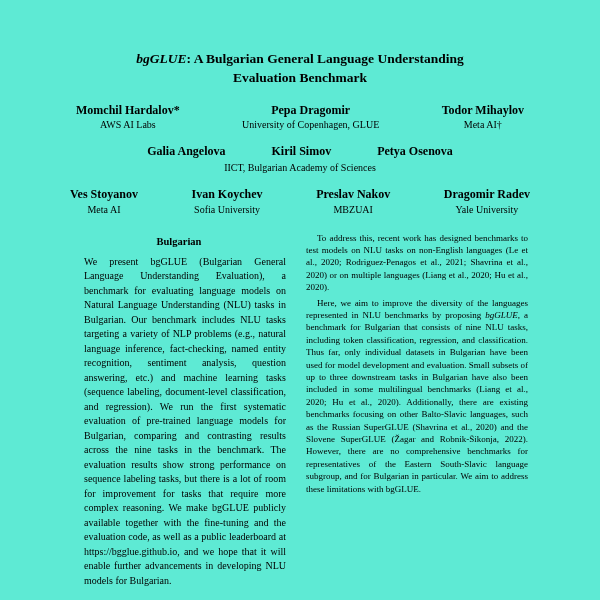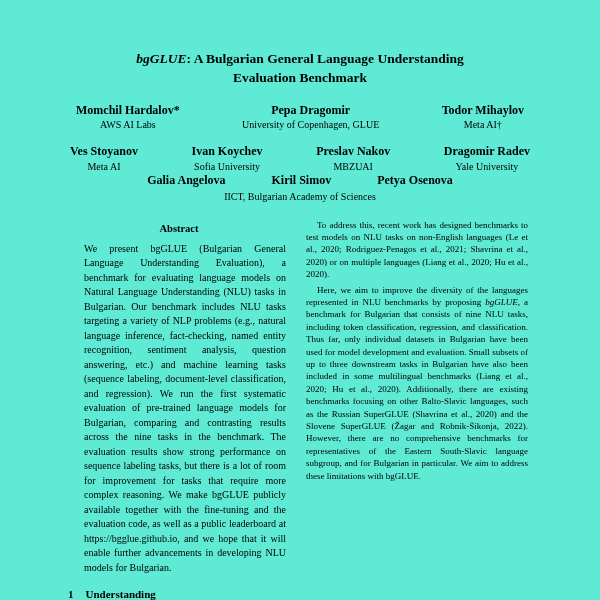--- a/index.html
+++ b/index.html
@@ -102,54 +102,54 @@
       <div class="author">
         <div class="author-name">Pepa Dragomir</div>
         <div class="author-affil">University of Copenhagen, GLUE</div>
       </div>
       <div class="author">
         <div class="author-name">Todor Mihaylov</div>
         <div class="author-affil">Meta AI†</div>
       </div>
     </div>
 
+    <div class="author-row row-2">
+      <div class="names-line">
+        <span class="author-name">Galia Angelova</span>
+        <span class="author-name">Kiril Simov</span>
+        <span class="author-name">Petya Osenova</span>
+      </div>
+      <div class="author-affil">IICT, Bulgarian Academy of Sciences</div>
+    </div>
+
     <div class="author-row row-3">
       <div class="author">
         <div class="author-name">Ves Stoyanov</div>
         <div class="author-affil">Meta AI</div>
       </div>
       <div class="author">
         <div class="author-name">Ivan Koychev</div>
         <div class="author-affil">Sofia University</div>
       </div>
       <div class="author">
         <div class="author-name">Preslav Nakov</div>
         <div class="author-affil">MBZUAI</div>
       </div>
       <div class="author">
         <div class="author-name">Dragomir Radev</div>
         <div class="author-affil">Yale University</div>
       </div>
     </div>
 
-    <div class="author-row row-2">
-      <div class="names-line">
-        <span class="author-name">Galia Angelova</span>
-        <span class="author-name">Kiril Simov</span>
-        <span class="author-name">Petya Osenova</span>
-      </div>
-      <div class="author-affil">IICT, Bulgarian Academy of Sciences</div>
-    </div>
-
   </div>
 
   <div class="columns">
 
     <div class="column column-left">
-      <h2 class="abstract-heading">Abstract</h2>
+      <h2 class="abstract-heading">Bulgarian</h2>
       <p class="abstract-text"><span>We present bgGLUE (Bulgarian General Language Understanding Evaluation), a benchmark for evaluating language models on Natural Language Understanding (NLU) tasks in Bulgarian. Our benchmark includes NLU tasks targeting a variety of NLP problems (e.g., natural language inference, fact-checking, named entity recognition, sentiment analysis, question answering, etc.) and machine learning tasks (sequence labeling, document-level classification, and regression). We run the first systematic evaluation of pre-trained language models for Bulgarian, comparing and contrasting results across the nine tasks in the benchmark. The evaluation results show strong performance on sequence labeling tasks, but there is a lot of room for improvement for tasks that require more complex reasoning. We make bgGLUE publicly available together with the fine-tuning and the evaluation code, as well as a public leaderboard at </span><a href="#" class="abstract-link">https://bgglue.github.io</a><span>, and we hope that it will enable further advancements in developing NLU models for Bulgarian.</span></p>
       <h2 class="section-heading"><span class="section-number">1</span><span class="section-title">Understanding</span></h2>
     </div>
 
     <div class="column column-right">
       <p class="body-text indent">To address this, recent work has designed benchmarks to test models on NLU tasks on non-English languages (Le et al., 2020; Rodriguez-Penagos et al., 2021; Shavrina et al., 2020) or on multiple languages (Liang et al., 2020; Hu et al., 2020).</p>
       <p class="body-text indent"><span>Here, we aim to improve the diversity of the languages represented in NLU benchmarks by proposing </span><span class="inline-emph">bgGLUE</span><span>, a benchmark for Bulgarian that consists of nine NLU tasks, including token classification, regression, and classification. Thus far, only individual datasets in Bulgarian have been used for model development and evaluation. Small subsets of up to three downstream tasks in Bulgarian have also been included in some multilingual benchmarks (Liang et al., 2020; Hu et al., 2020). Additionally, there are existing benchmarks focusing on other Balto-Slavic languages, such as the Russian SuperGLUE (Shavrina et al., 2020) and the Slovene SuperGLUE (Žagar and Robnik-Šikonja, 2022). However, there are no comprehensive benchmarks for representatives of the Eastern South-Slavic language subgroup, and for Bulgarian in particular. We aim to address these limitations with bgGLUE.</span></p>
     </div>
 
   </div>

